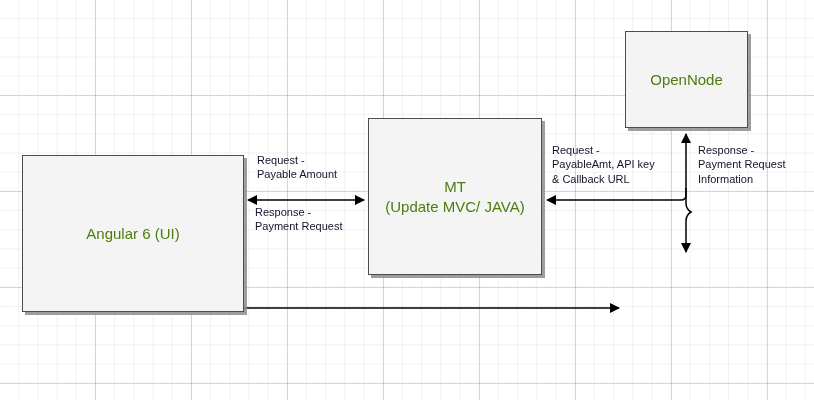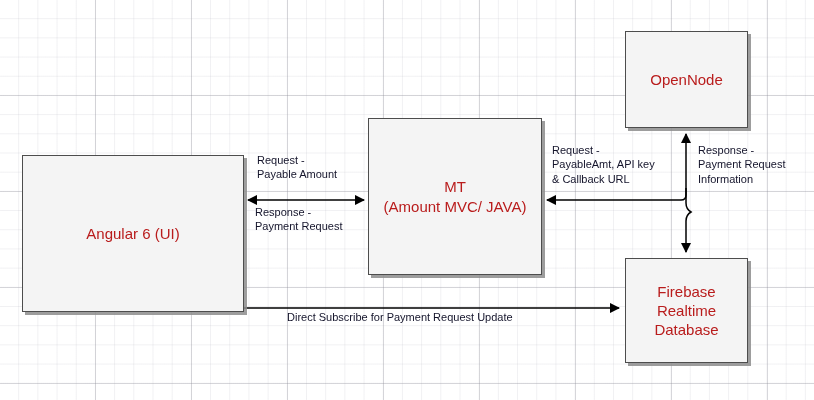--- a/index.html
+++ b/index.html
@@ -37,21 +37,21 @@
   .node {
     position: absolute;
     box-sizing: border-box;
     background: #f4f4f4;
     border: 1.4px solid #4d4d4d;
     box-shadow: 3px 3px 0 0 rgba(140,140,140,0.85);
     display: flex;
     align-items: center;
     justify-content: center;
     text-align: center;
-    color: #b91c1c;
+    color: #4d7c0f;
     line-height: 1.28;
     z-index: 2;
   }
   .node-label {
     display: block;
     white-space: pre-line;
     padding: 0 6px;
   }
   .edge-label {
     position: absolute;
@@ -88,42 +88,36 @@
 
     <path d="M 136 281 L 136 302 Q 136 308 142 308 L 619 308" fill="none" stroke="#000000" stroke-width="1.5" marker-start="url(#arrow-start)" marker-end="url(#arrow-end)"></path>
   </svg>
 
   <div class="node" style="left:22px; top:118px; width:222px; height:157px; font-size:15px;margin-top:37px;">
     <span class="node-label">Angular 6 (UI)</span>
   </div>
 
   <div class="node" style="left:368px; top:118px; width:174px; height:157px; font-size:15px;">
     <span class="node-label">MT
-(Amount MVC/ JAVA)</span>
+(Update MVC/ JAVA)</span>
   </div>
 
   <div class="node" style="left:625px; top:31px; width:123px; height:97px; font-size:15px;">
     <span class="node-label">OpenNode</span>
   </div>
 
-  <div class="node" style="left:625px; top:258px; width:123px; height:105px; font-size:15px;">
-    <span class="node-label">Firebase
-Realtime
-Database</span>
-  </div>
 
   <div class="edge-label" style="left:257px; top:153px; width:146px; font-size:11px;">Request -
 Payable Amount</div>
 
   <div class="edge-label" style="left:255px; top:205px; width:150px; font-size:11px;">Response -
 Payment Request</div>
 
   <div class="edge-label" style="left:552px; top:143px; width:132px; font-size:11px;">Request -
 PayableAmt, API key
 &amp; Callback URL</div>
 
   <div class="edge-label" style="left:698px; top:143px; width:112px; font-size:11px; text-align:left;">Response -
 Payment Request
 Information</div>
 
-  <div class="edge-label" style="left:287px; top:310px; width:250px; font-size:11px;">Direct Subscribe for Payment Request Update</div>
 
 </div>
 
 </body></html>

